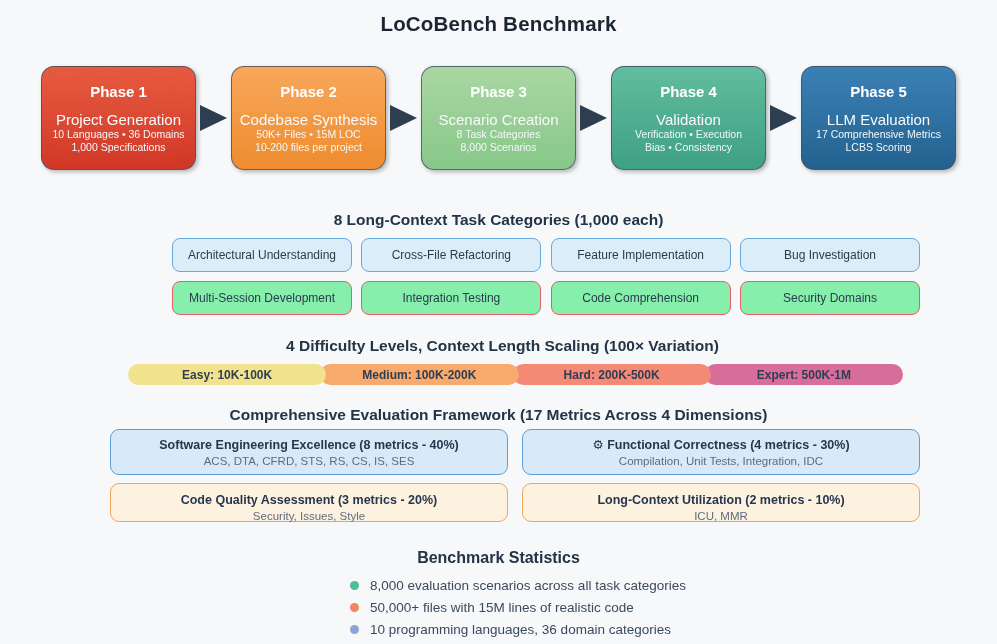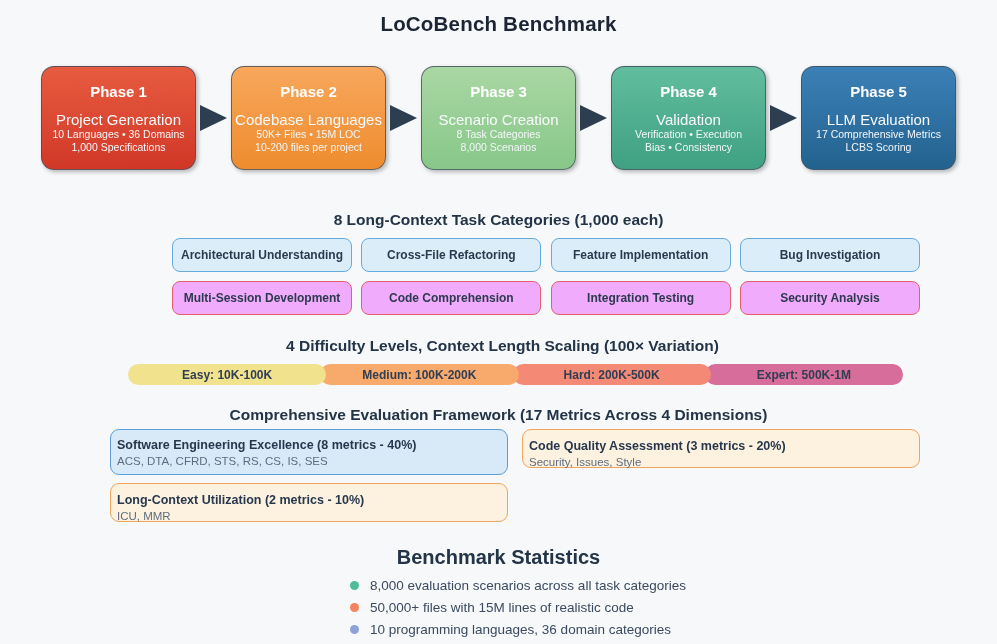--- a/index.html
+++ b/index.html
@@ -52,36 +52,36 @@
   }
   
   .section-title{
     margin:0;text-align:center;
     font-size:15.5px;line-height:19px;font-weight:bold;
     color:#243447;
   }
   .cat-title{margin-top:40px;}
   .diff-title{margin-top:21px;margin-left:8px;}
   .fw-title{margin-top:20px;}
-  .stats-title{margin-top:26px;font-size:20px;}
+  .stats-title{margin-top:26px;font-size:16px;}
   
   .cat-row{
     width:748px;margin-left:172px;
     display:flex;justify-content:space-between;
   }
   .cat-row.first{margin-top:9px;}
   .cat-row.second{margin-top:9px;}
   .cat-box{
     width:180px;height:34px;box-sizing:border-box;
     border-radius:8px;
     display:flex;align-items:center;justify-content:center;
-    font-size:12px;font-weight:bold;color:#2c3a4e;
+    font-size:12px;font-weight:normal;color:#2c3a4e;
   }
   .cat-blue{background:#dcedfa;border:1.5px solid #66abdd;}
-  .cat-pink{background:#f0abfc;border:1.5px solid #e4606e;}
+  .cat-pink{background:#86efac;border:1.5px solid #e4606e;}
   
   .pill-row{
     width:775px;margin-left:128px;margin-top:9px;
     display:flex;
   }
   .pill{
     flex:1;height:21px;border-radius:11px;
     display:flex;align-items:center;justify-content:center;
     font-size:12px;font-weight:bold;color:#2f3e52;
     position:relative;
@@ -92,21 +92,21 @@
   .pill:nth-child(3){z-index:2;}
   .pill:nth-child(4){z-index:1;}
   
   .fw-grid{
     width:810px;margin-left:110px;margin-top:5px;
     display:grid;grid-template-columns:398px 398px;
     column-gap:14px;row-gap:8px;
   }
   .fw-box{
     box-sizing:border-box;border-radius:9px;
-    padding:7px 6px 6px 6px;
+    text-align:center;padding:7px 6px 6px 6px;
   }
   .fw-box.row1{height:46px;}
   .fw-box.row2{height:39px;padding-top:8px;}
   .fw-blue{background:#d8eaf8;border:1.5px solid #5c9fd6;}
   .fw-orange{background:#fdf2e0;border:1.5px solid #f0a55c;}
   .fw-heading{font-size:12.5px;font-weight:bold;color:#27374d;line-height:16px;}
   .fw-detail{font-size:11.5px;color:#5d6d7e;line-height:15px;margin-top:1px;}
   .gear{font-weight:normal;}
   
   .stats-list{
@@ -133,21 +133,21 @@
       <div class="phase-title">Phase 1</div>
       <div class="phase-subtitle">Project Generation</div>
       <div class="phase-detail first">10 Languages • 36 Domains</div>
       <div class="phase-detail">1,000 Specifications</div>
     </div>
     <div class="arrow-cell">
         <div class="arrow-tri"></div>
       </div>
     <div class="phase-box phase-2">
       <div class="phase-title">Phase 2</div>
-      <div class="phase-subtitle">Codebase Languages</div>
+      <div class="phase-subtitle">Codebase Synthesis</div>
       <div class="phase-detail first">50K+ Files • 15M LOC</div>
       <div class="phase-detail">10-200 files per project</div>
     </div>
     <div class="arrow-cell">
         <div class="arrow-tri"></div>
       </div>
     <div class="phase-box phase-3">
       <div class="phase-title">Phase 3</div>
       <div class="phase-subtitle">Scenario Creation</div>
       <div class="phase-detail first">8 Task Categories</div>
@@ -176,42 +176,46 @@
   <div>
     <h2 class="section-title cat-title">8 Long-Context Task Categories (1,000 each)</h2>
     <div class="cat-row first">
       <div class="cat-box cat-blue">Architectural Understanding</div>
       <div class="cat-box cat-blue">Cross-File Refactoring</div>
       <div class="cat-box cat-blue">Feature Implementation</div>
       <div class="cat-box cat-blue">Bug Investigation</div>
     </div>
     <div class="cat-row second">
       <div class="cat-box cat-pink">Multi-Session Development</div>
+      <div class="cat-box cat-pink">Integration Testing</div>
       <div class="cat-box cat-pink">Code Comprehension</div>
-      <div class="cat-box cat-pink">Integration Testing</div>
-      <div class="cat-box cat-pink">Security Analysis</div>
+      <div class="cat-box cat-pink">Security Domains</div>
     </div>
   </div>
 
   <div>
     <h2 class="section-title diff-title">4 Difficulty Levels, Context Length Scaling (100× Variation)</h2>
     <div class="pill-row">
       <div class="pill" style="background: rgb(241, 226, 142);">Easy: 10K-100K</div>
       <div class="pill" style="background: rgb(248, 169, 108);">Medium: 100K-200K</div>
       <div class="pill" style="background: rgb(244, 137, 117);">Hard: 200K-500K</div>
       <div class="pill" style="background: rgb(215, 109, 155);">Expert: 500K-1M</div>
     </div>
   </div>
 
   <div>
     <h2 class="section-title fw-title">Comprehensive Evaluation Framework (17 Metrics Across 4 Dimensions)</h2>
     <div class="fw-grid">
       <div class="fw-box fw-blue row1">
         <div class="fw-heading">Software Engineering Excellence (8 metrics - 40%)</div>
         <div class="fw-detail">ACS, DTA, CFRD, STS, RS, CS, IS, SES</div>
+      </div>
+      <div class="fw-box fw-blue row1">
+        <div class="fw-heading"><span class="gear">⚙</span> <span>Functional Correctness (4 metrics - 30%)</span></div>
+        <div class="fw-detail">Compilation, Unit Tests, Integration, IDC</div>
       </div>
       <div class="fw-box fw-orange row2">
         <div class="fw-heading">Code Quality Assessment (3 metrics - 20%)</div>
         <div class="fw-detail">Security, Issues, Style</div>
       </div>
       <div class="fw-box fw-orange row2">
         <div class="fw-heading">Long-Context Utilization (2 metrics - 10%)</div>
         <div class="fw-detail">ICU, MMR</div>
       </div>
     </div>

